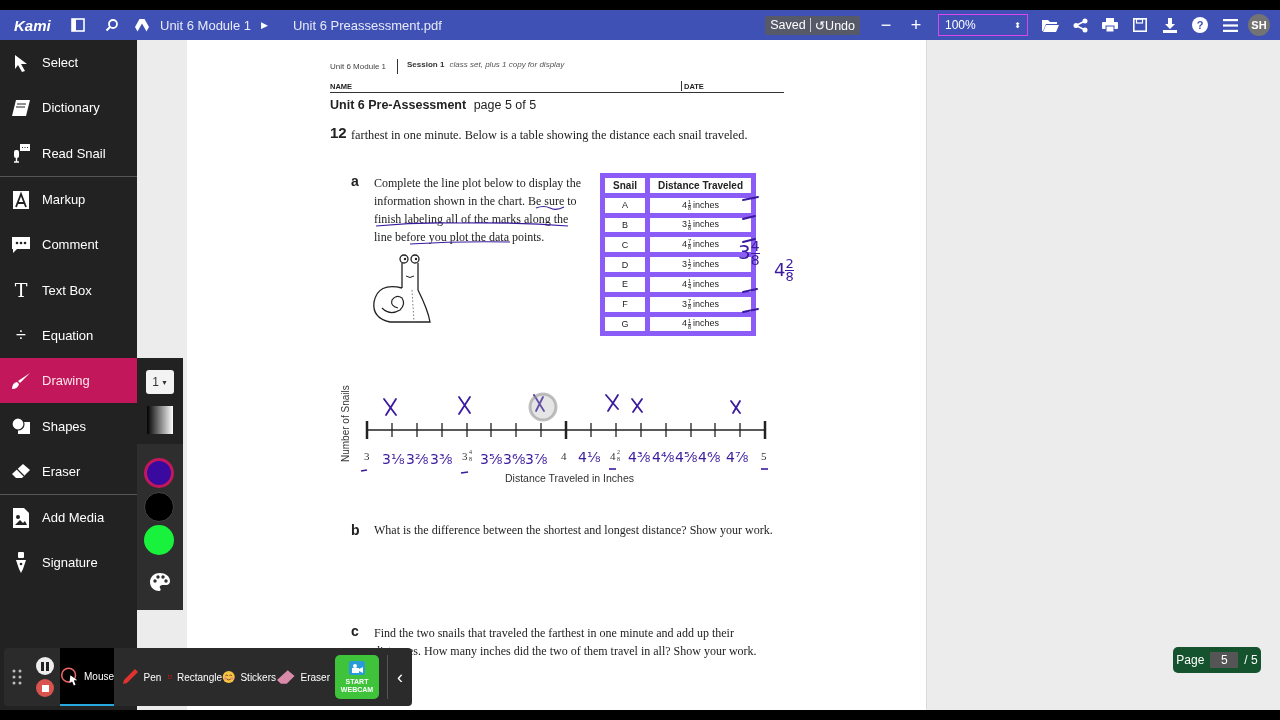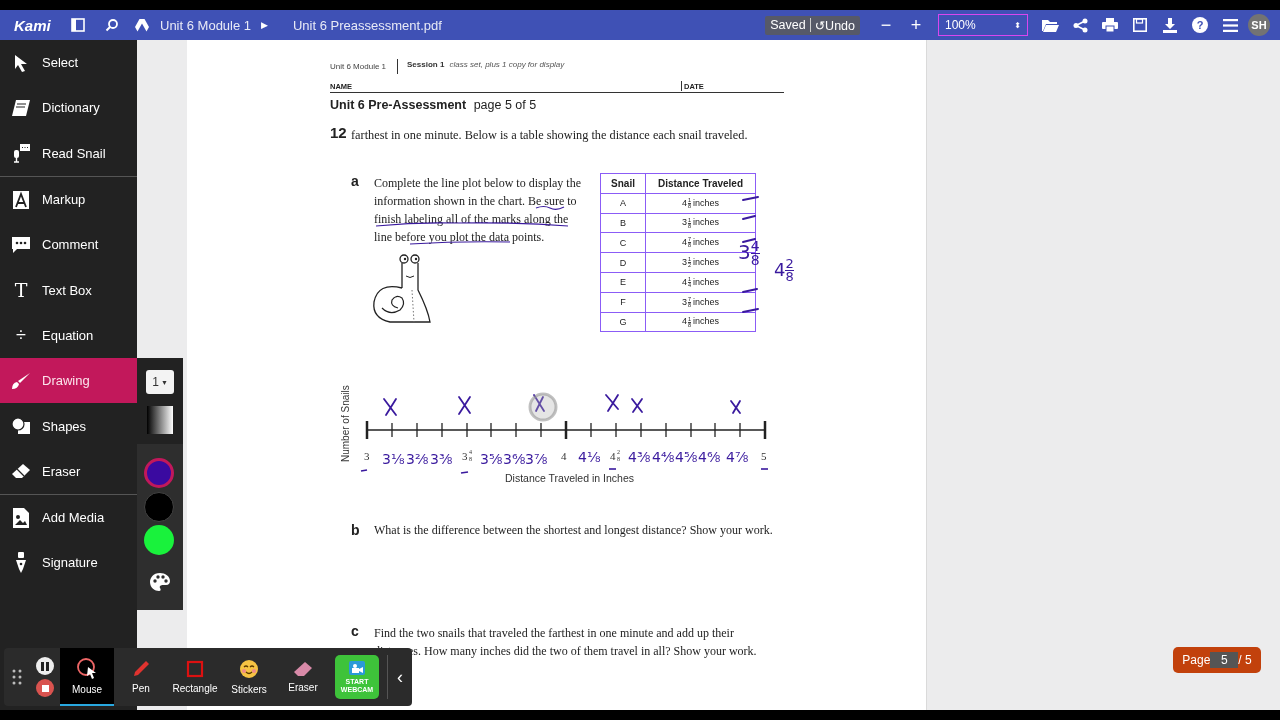--- a/index.html
+++ b/index.html
@@ -33,35 +33,35 @@
   
   .draw-panel { position: absolute; left: 137px; top: 358px; width: 46px; height: 252px; background: #2e2e2e; }
   .draw-panel .top { height: 86px; background: #222; }
   .stroke-btn { position: absolute; left: 9px; top: 12px; width: 28px; height: 24px; background: #f3f3f3; border-radius: 3px; color: #333; font-size: 12px; display: flex; align-items: center; justify-content: center; }
   .opacity { position: absolute; left: 10px; top: 48px; width: 26px; height: 28px; background: linear-gradient(90deg,#000,#fff); }
   .swatch { position: absolute; left: 7px; width: 30px; height: 30px; border-radius: 50%; }
   .palette { position: absolute; left: 12px; top: 214px; }
 
   
   .recbar { position: absolute; left: 4px; top: 648px; width: 408px; height: 58px; background: #2b2b2b; border-radius: 4px; display: flex; align-items: center; color: #fff; font-size: 10px; }
-  .rec-tool { width: 54px; height: 58px; display: flex; flex-direction: column; align-items: center; justify-content: center; gap: 5px; }
+  .rec-tool { width: 54px; height: 58px; display: flex; align-items: center; justify-content: center; gap: 5px; }
   .rec-tool.active { background: #000; border-bottom: 2px solid #29a8e0; }
   .webcam { width: 44px; height: 44px; background: #3ec33a; border-radius: 5px; display: flex; flex-direction: column; align-items: center; justify-content: center; font-size: 7px; font-weight: bold; line-height: 8px; text-align: center; margin-left: 5px; }
 
   
   .doc { position: absolute; color: #222; font-family: "Liberation Serif", serif; }
   .small-sans { font-family: "Liberation Sans", sans-serif; }
   table.snail { border-collapse: collapse; font-family: "Liberation Sans", sans-serif; font-size: 9px; }
-  table.snail th, table.snail td { border: 1px solid #8b5cf6; height: 19.8px; text-align: center; }
+  table.snail th, table.snail td { border: 5px solid #8b5cf6; height: 19.8px; text-align: center; }
   table.snail th { font-weight: bold; font-size: 10px; }
   .frac { display: inline-flex; flex-direction: column; font-size: 5.5px; line-height: 5px; vertical-align: middle; margin: 0 2px 0 1px; }
   .frac span:first-child { border-bottom: .5px solid #444; }
   .ink { color: #3a1a9e; font-family: "DejaVu Sans", sans-serif; }
 
-  .page-ind { position: absolute; left: 1173px; top: 647px; width: 88px; height: 26px; background: #c2410c; border-radius: 5px; color: #fff; font-size: 12px; display: flex; align-items: center; justify-content: center; }
+  .page-ind { position: absolute; left: 1173px; top: 647px; width: 88px; height: 26px; background: #14532d; border-radius: 5px; color: #fff; font-size: 12px; display: flex; align-items: center; justify-content: center; gap: 6px; }
   .page-ind .box { background: #555; width: 28px; height: 16px; display: flex; align-items: center; justify-content: center; }
 </style>
 </head>
 <body>
 
 <div class="topbar">
   <span class="logo">Kami</span>
   <span class="tb-icon">
     <svg width="14" height="14" viewBox="0 0 14 14">
         <rect x="1" y="1" width="12" height="12" fill="none" stroke="#fff" stroke-width="1.6"></rect>

